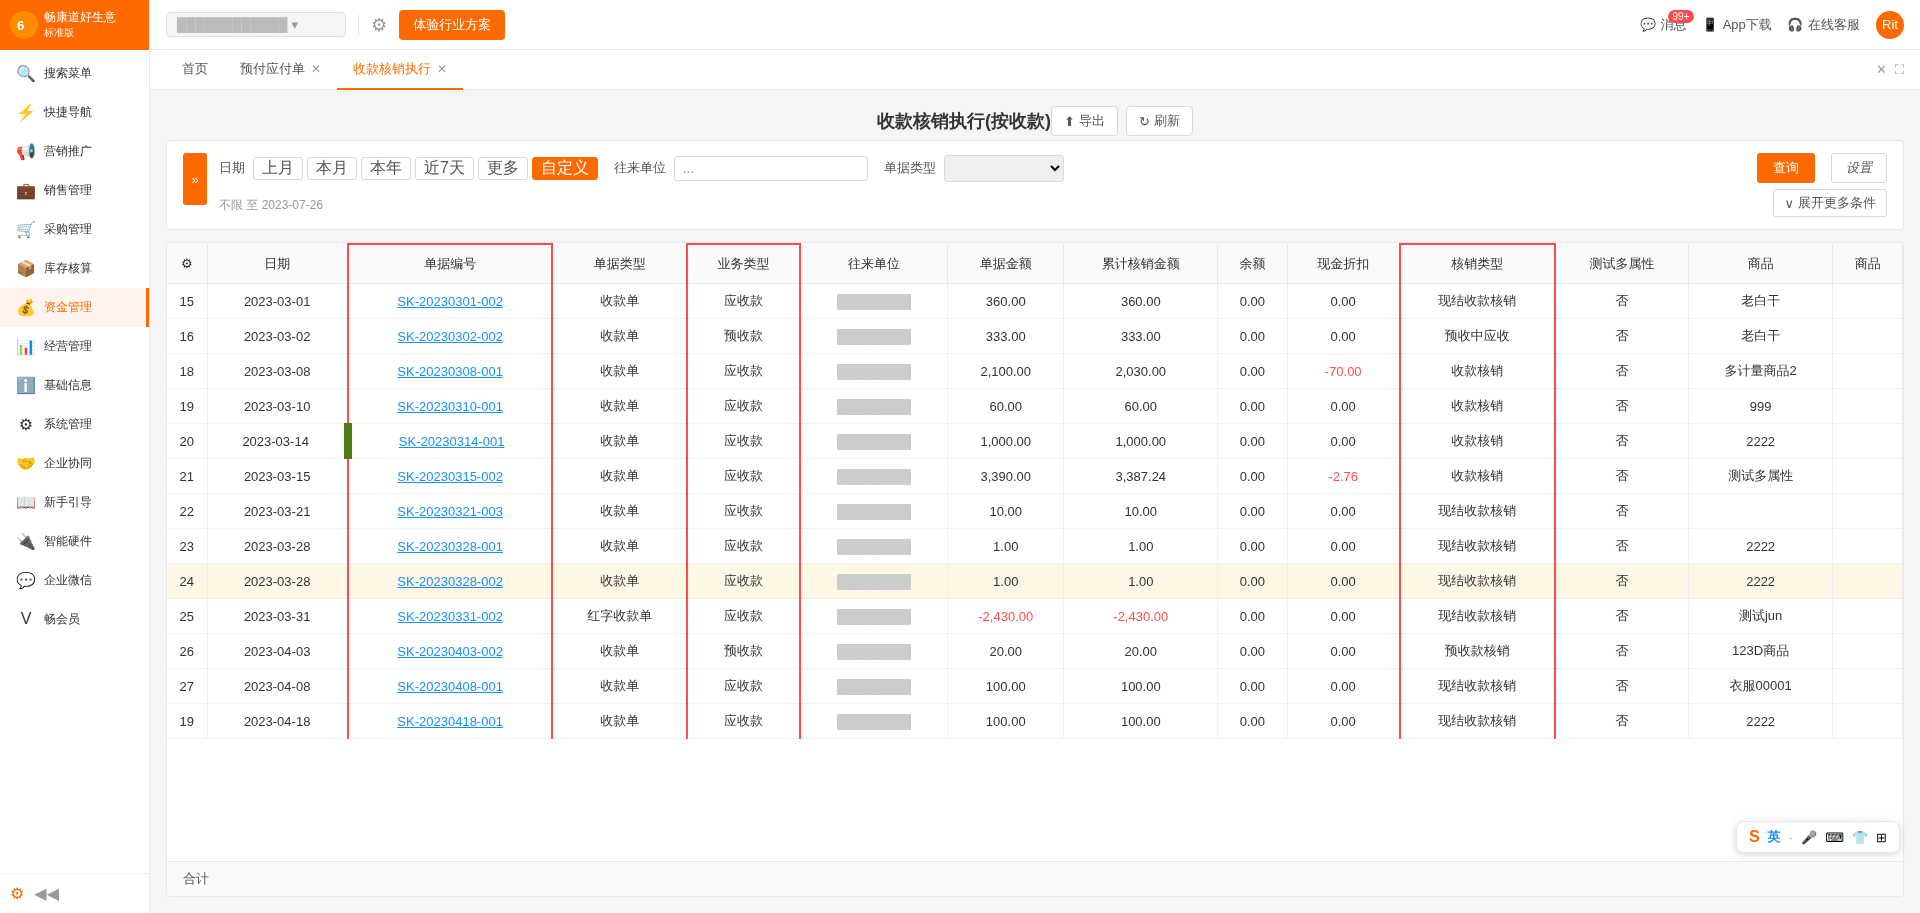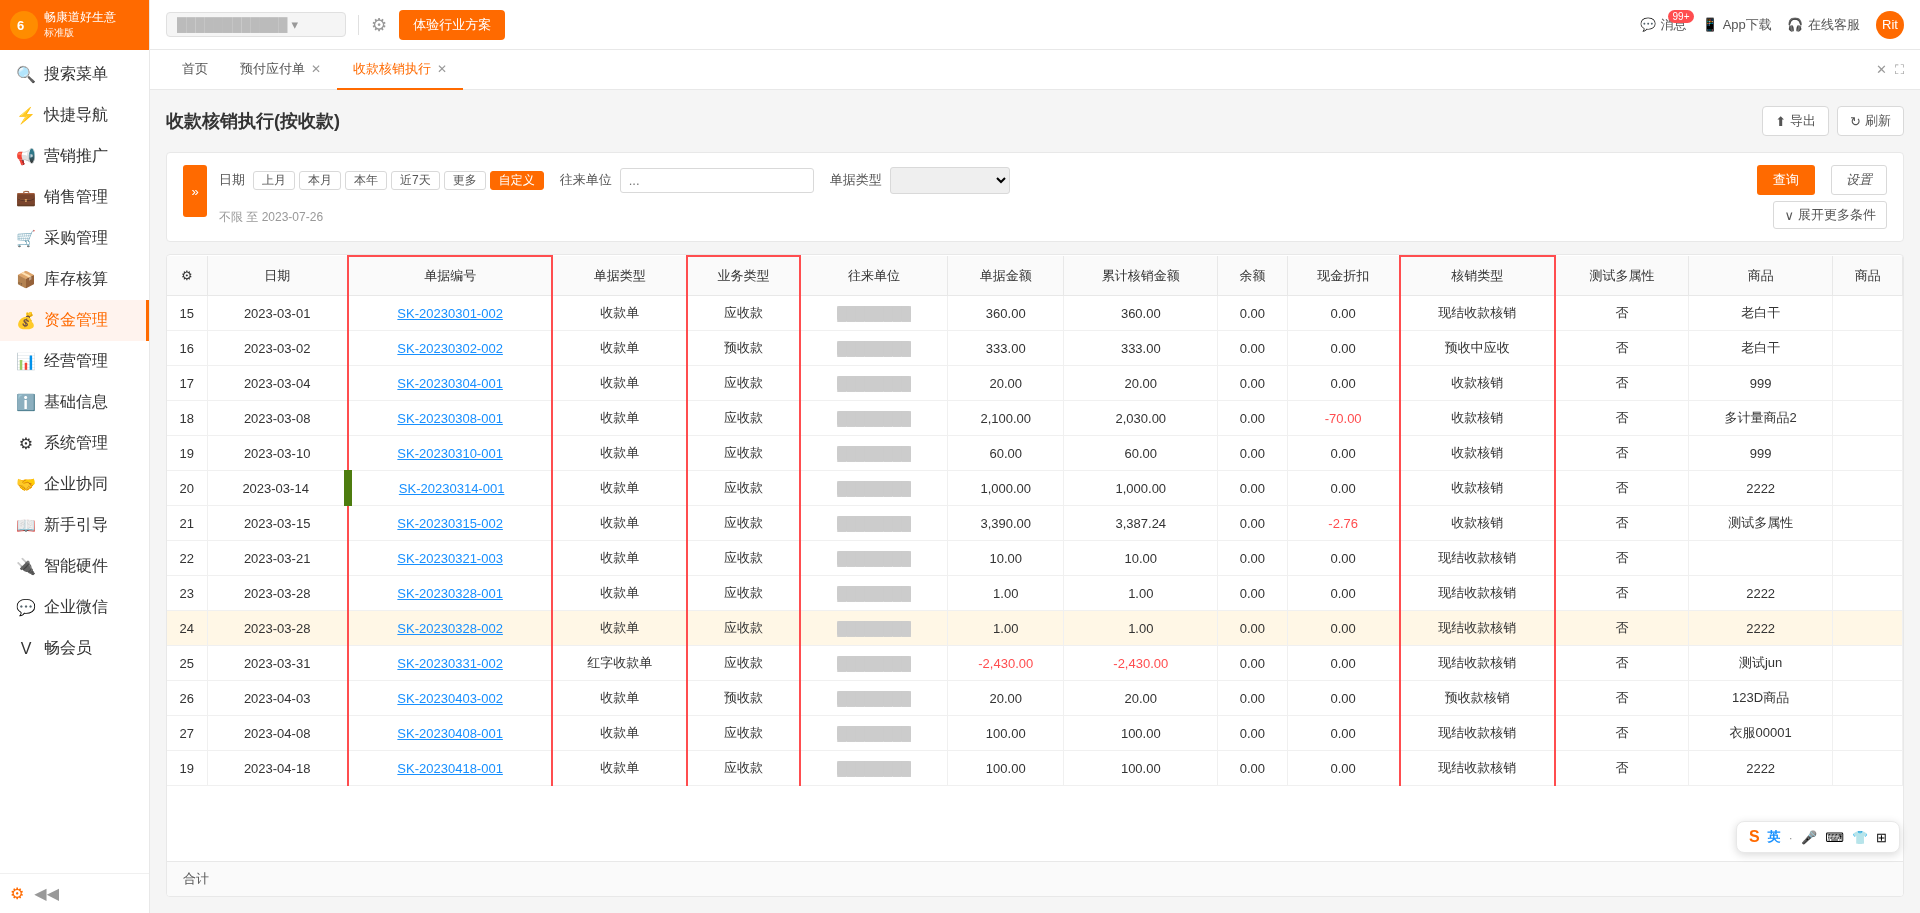--- a/index.html
+++ b/index.html
@@ -8,21 +8,21 @@
     
     .sidebar { width: 150px; background: #fff; display: flex; flex-direction: column; border-right: 1px solid #e8e8e8; flex-shrink: 0; }
     .sidebar-logo { background: #ff6a00; color: #fff; padding: 8px 10px; display: flex; align-items: center; gap: 6px; height: 50px; }
     .sidebar-logo-icon { width: 28px; height: 28px; }
     .sidebar-logo-text { font-size: 12px; line-height: 1.3; }
     .sidebar-logo-sub { font-size: 10px; opacity: 0.9; }
     .sidebar-menu { flex: 1; overflow-y: auto; padding: 4px 0; }
     .sidebar-item { display: flex; align-items: center; gap: 8px; padding: 10px 16px; cursor: pointer; color: #333; transition: background 0.2s; }
     .sidebar-item.active { background: #fff3ee; color: #ff6a00; border-right: 3px solid #ff6a00; }
     .sidebar-item-icon { font-size: 16px; width: 20px; text-align: center; }
-    .sidebar-item-label { font-size: 16px; }
+    .sidebar-item-label { font-size: 12px; }
     .sidebar-bottom { padding: 10px; display: flex; gap: 10px; border-top: 1px solid #f0f0f0; }
     .sidebar-bottom-icon { color: #999; cursor: pointer; font-size: 16px; }
 
     
     .main { flex: 1; display: flex; flex-direction: column; overflow: hidden; }
 
     
     .topbar { height: 50px; background: #fff; border-bottom: 1px solid #e8e8e8; display: flex; align-items: center; padding: 0 16px; gap: 12px; }
     .topbar-search { flex: 0 0 180px; background: #f5f5f5; border: 1px solid #e0e0e0; border-radius: 4px; padding: 4px 10px; color: #999; font-size: 12px; display: flex; align-items: center; gap: 4px; }
     .topbar-divider { width: 1px; height: 20px; background: #e0e0e0; }
@@ -37,32 +37,32 @@
     
     .tabs { background: #fff; border-bottom: 1px solid #e8e8e8; display: flex; align-items: center; padding: 0 16px; height: 40px; }
     .tab { display: flex; align-items: center; gap: 6px; padding: 0 16px; height: 40px; cursor: pointer; color: #555; border-bottom: 2px solid transparent; font-size: 13px; }
     .tab.active { color: #ff6a00; border-bottom: 2px solid #ff6a00; }
     .tab-close { color: #999; font-size: 12px; cursor: pointer; }
     .tabs-spacer { flex: 1; }
     .tabs-controls { display: flex; gap: 8px; color: #999; }
 
     
     .content { flex: 1; overflow: hidden; display: flex; flex-direction: column; padding: 16px; }
-    .content-header { display: flex; align-items: center; justify-content: space-between; margin-bottom: 16px; }
+    .content-header { display: flex; align-items: center; justify-content: center; margin-bottom: 4px; }
     .page-title { font-size: 18px; font-weight: bold; color: #333; }
     .content-actions { display: flex; gap: 8px; }
     .action-btn { display: flex; align-items: center; gap: 4px; padding: 5px 12px; border: 1px solid #d9d9d9; border-radius: 4px; background: #fff; cursor: pointer; color: #555; font-size: 13px; }
 
     
     .filter-bar { background: #fff; border: 1px solid #e8e8e8; border-radius: 4px; padding: 12px 16px; margin-bottom: 12px; }
     .filter-row { display: flex; align-items: center; gap: 16px; }
     .filter-item { display: flex; align-items: center; gap: 8px; }
     .filter-label { color: #555; font-size: 13px; white-space: nowrap; }
     .filter-date-btns { display: flex; gap: 4px; }
-    .filter-date-btn { padding: 0 8px; border: 1px solid #d9d9d9; border-radius: 3px; background: #fff; cursor: pointer; font-size: 12px; color: #555; }
+    .filter-date-btn { padding: 0 8px; border: 1px solid #d9d9d9; border-radius: 3px; background: #fff; cursor: pointer; font-size: 16px; color: #555; }
     .filter-date-btn.custom { background: #ff6a00; color: #fff; border-color: #ff6a00; }
     .filter-date-range { font-size: 12px; color: #999; margin-top: 4px; }
     .filter-input { border: 1px solid #d9d9d9; border-radius: 3px; padding: 4px 8px; font-size: 13px; min-width: 140px; }
     .filter-select { border: 1px solid #d9d9d9; border-radius: 3px; padding: 4px 8px; font-size: 13px; min-width: 120px; }
     .filter-expand { display: flex; align-items: center; gap: 4px; color: #555; cursor: pointer; font-size: 13px; border: 1px solid #d9d9d9; border-radius: 3px; padding: 4px 10px; background: #fff; }
     .query-btn { background: #ff6a00; color: #fff; border: none; border-radius: 3px; padding: 6px 16px; cursor: pointer; font-size: 13px; }
     .set-btn { border: 1px solid #d9d9d9; border-radius: 3px; padding: 5px 14px; background: #fff; cursor: pointer; font-size: 13px; color: #555; font-style: italic; }
     .filter-toggle-btn { background: #ff6a00; color: #fff; width: 24px; height: 52px; display: flex; align-items: center; justify-content: center; border-radius: 3px; cursor: pointer; font-size: 14px; }
 
     
@@ -326,36 +326,20 @@
     <td class="">333.00</td>
     <td class="">333.00</td>
     <td>0.00</td>
     <td class="">0.00</td>
     <td style="border-left:2px solid #ff4d4f;border-right:2px solid #ff4d4f;">预收中应收</td>
     <td>否</td>
     <td>老白干</td>
     <td></td>
   </tr>
               <tr>
-    <td>17</td>
-    <td>2023-03-04</td>
-    <td style="border-left:2px solid #ff4d4f;border-right:2px solid #ff4d4f;"><span class="link-text">SK-20230304-001</span></td>
-    <td>收款单</td>
-    <td style="border-left:2px solid #ff4d4f;border-right:2px solid #ff4d4f;">应收款</td>
-    <td><span style="background:#ccc;color:#ccc;border-radius:3px;">████████</span></td>
-    <td class="">20.00</td>
-    <td class="">20.00</td>
-    <td>0.00</td>
-    <td class="">0.00</td>
-    <td style="border-left:2px solid #ff4d4f;border-right:2px solid #ff4d4f;">收款核销</td>
-    <td>否</td>
-    <td>999</td>
-    <td></td>
-  </tr>
-              <tr>
     <td>18</td>
     <td>2023-03-08</td>
     <td style="border-left:2px solid #ff4d4f;border-right:2px solid #ff4d4f;"><span class="link-text">SK-20230308-001</span></td>
     <td>收款单</td>
     <td style="border-left:2px solid #ff4d4f;border-right:2px solid #ff4d4f;">应收款</td>
     <td><span style="background:#ccc;color:#ccc;border-radius:3px;">████████</span></td>
     <td class="">2,100.00</td>
     <td class="">2,030.00</td>
     <td>0.00</td>
     <td class="negative-red">-70.00</td>

